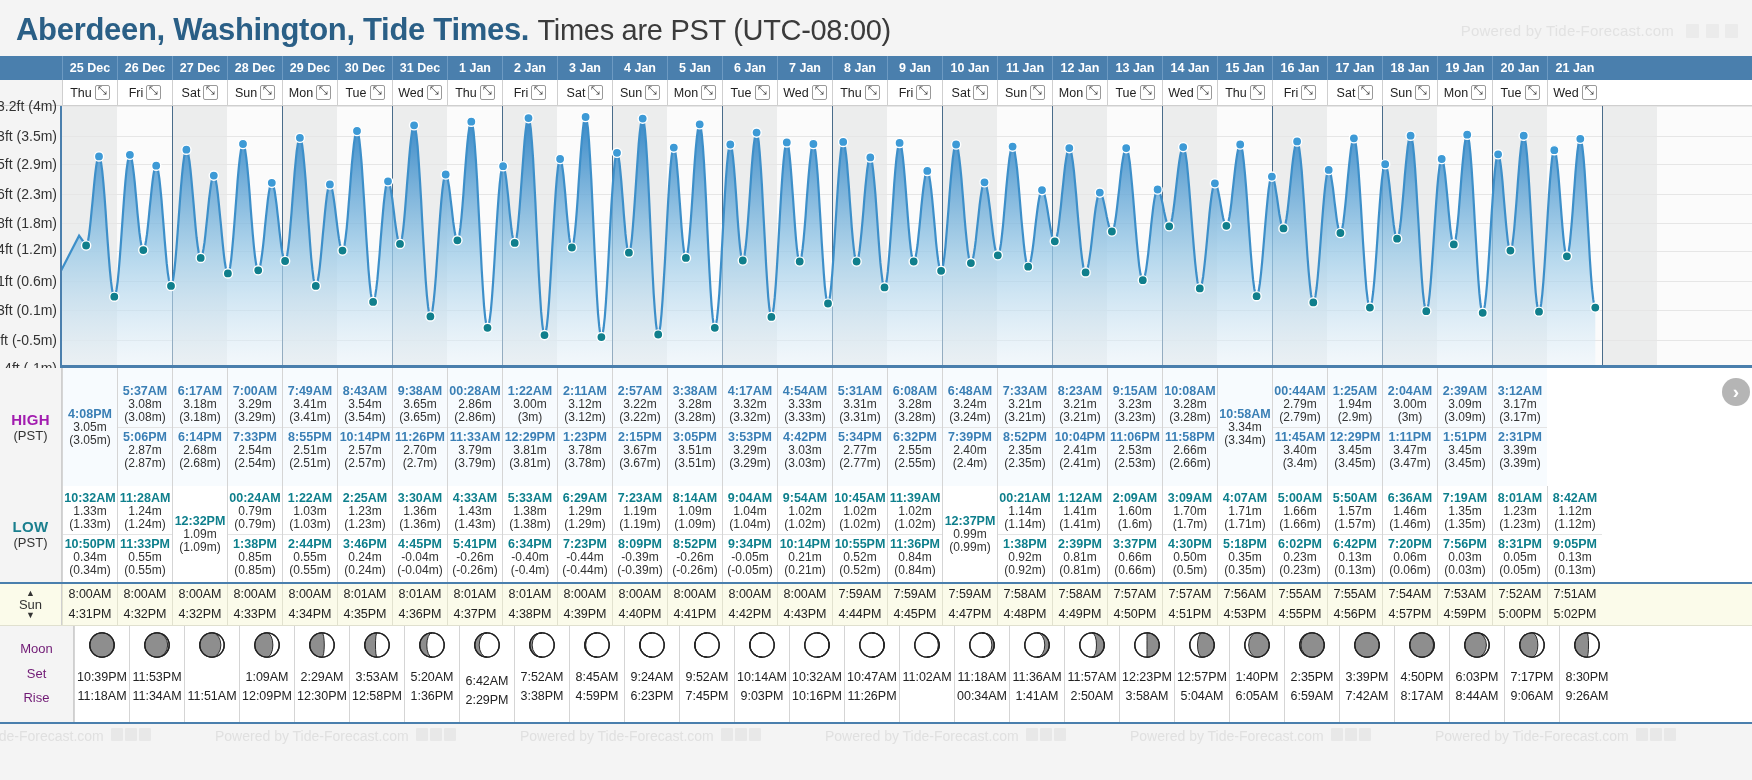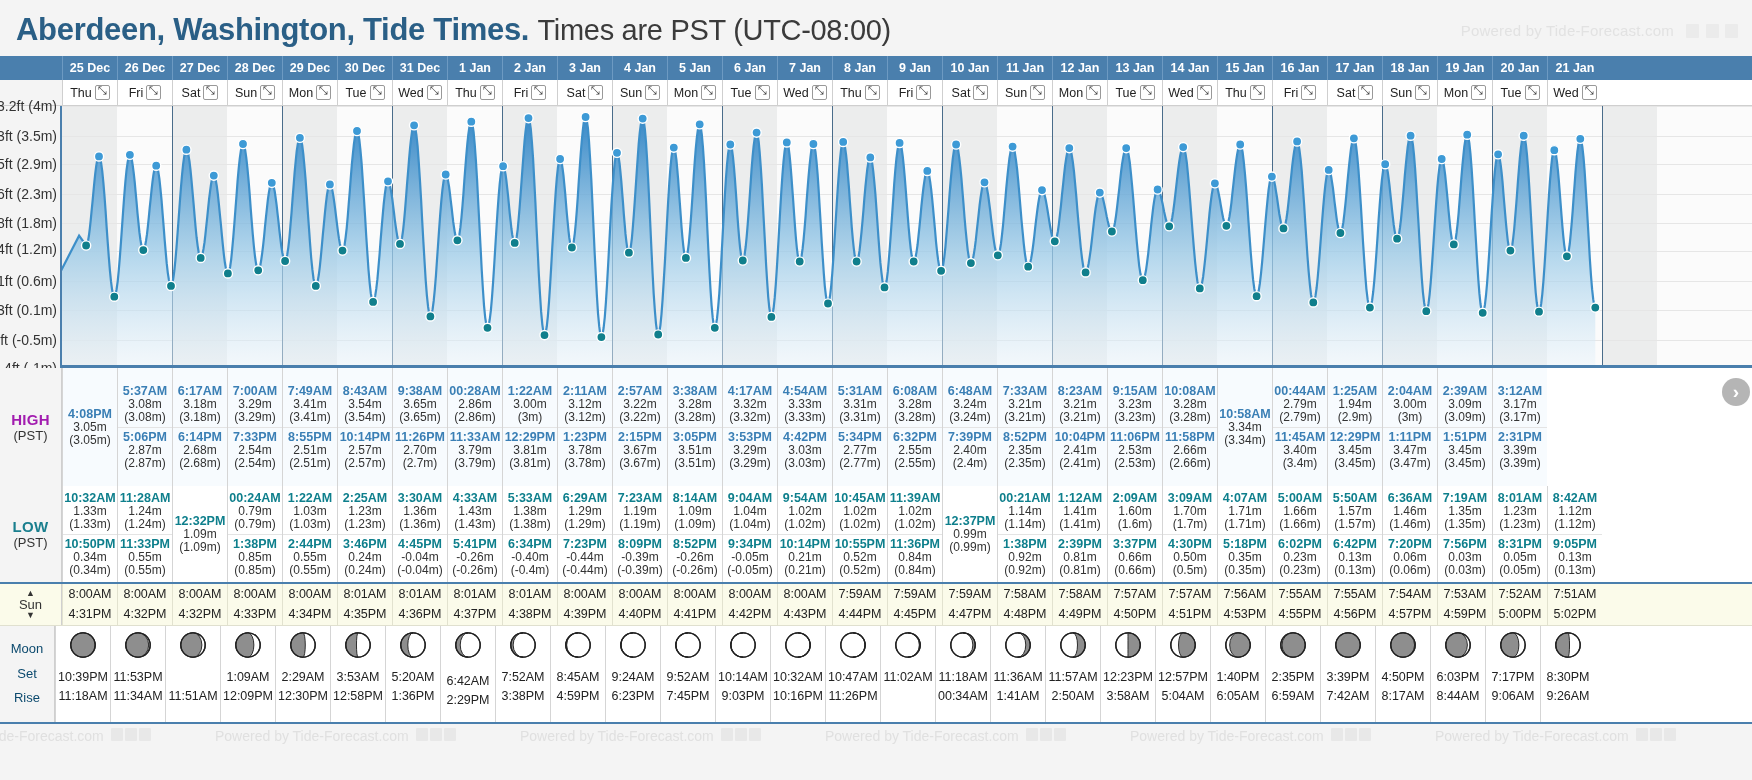--- a/index.html
+++ b/index.html
@@ -94,23 +94,23 @@
         display:flex; flex-direction:column; align-items:center; justify-content:center;
         font-size:13px; color:#333; line-height:1; }
   .sunrow .arrow { font-size:9px; line-height:9px; color:#333; }
   .sunrow .cells { flex:1; display:flex; overflow:hidden; }
   .sunrow .scell { width:55px; flex:none; border-left:1px solid #e2e2cf;
         display:flex; flex-direction:column; align-items:center; justify-content:center;
         font-size:12.5px; color:#222; line-height:1.55; background:#fbfbea; }
 
   
   .moonrow { display:flex; height:98px; background:#fff; border-bottom:2px solid #4a7fad; }
-  .moonrow .rowlabel { width:55px; flex:none; background:#f4f4f4; border-right:1px solid #cfcfcf;
+  .moonrow .rowlabel { width:74px; flex:none; background:#f4f4f4; border-right:1px solid #cfcfcf;
         display:flex; flex-direction:column; align-items:center; justify-content:center;
-        font-size:13px; color:#0c4a6e; line-height:1.9; }
+        font-size:13px; color:#701a75; line-height:1.9; }
   .moonrow .cells { flex:1; display:flex; overflow:hidden; }
   .moonrow .mcell { width:55px; flex:none; border-left:1px solid #d5d5d5;
         display:flex; flex-direction:column; align-items:center; justify-content:flex-start;
         padding-top:4px; background:#fff; }
   .moonglyph { width:30px; height:30px; flex:none; }
   .moonrow .mt { font-size:12.5px; color:#222; line-height:1.5; white-space:nowrap; }
 
   
   .footer { position:relative; height:24px; background:#f4f4f4; overflow:hidden; }
   .footer .wm { position:absolute; top:4px; font-size:14px; color:#e0e0e0; white-space:nowrap; }

